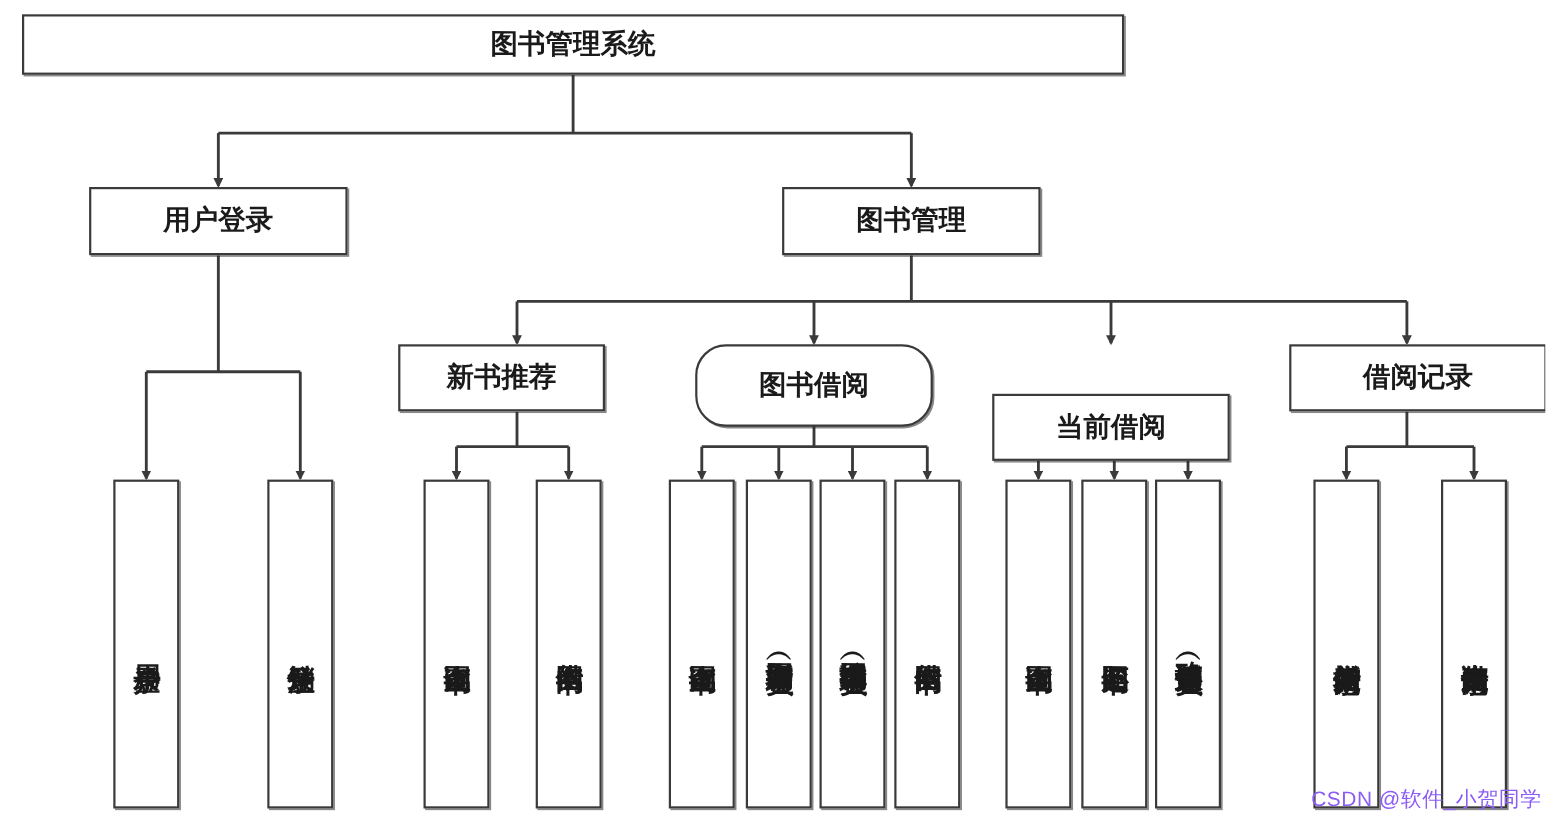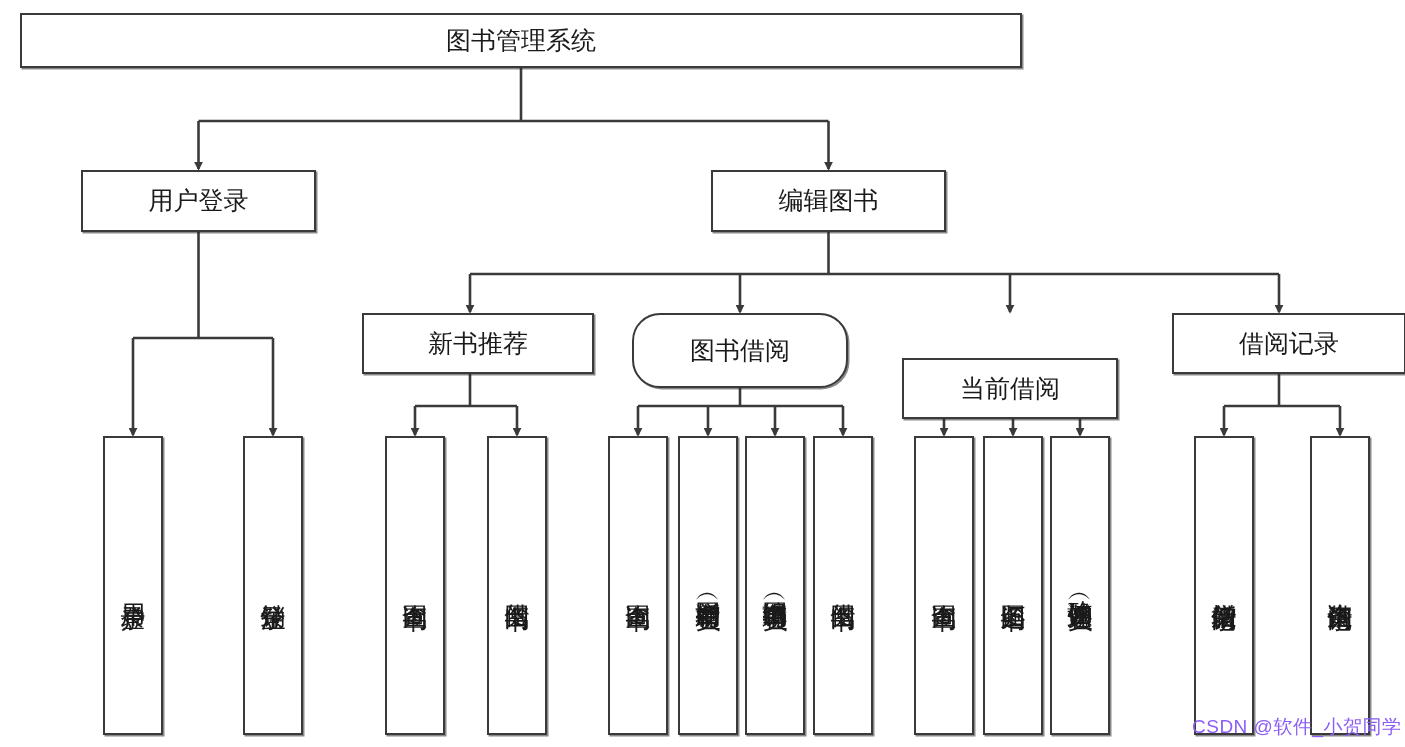--- a/index.html
+++ b/index.html
@@ -35,20 +35,21 @@
     display: flex;
     align-items: center;
     justify-content: center;
     color: #1a1a1a;
   }
   .node-label {
     display: block;
     text-align: center;
     line-height: 1.18;
     white-space: nowrap;
+    font-weight: bold;
   }
   
   .node.horiz .node-label {
     font-size: 25px;
   }
   .node.root .node-label {
     font-size: 25px;
   }
   
   .node.vert {
@@ -125,23 +126,23 @@
   </svg>
 
   <div id="node-layer">
       <div class="node root horiz" style="left: 20px; top: 13px; width: 1002px; height: 55px;">
         <span class="node-label">图书管理系统</span>
       </div>
       <div class="node level1 horiz" style="left: 81px; top: 170px; width: 235px; height: 62px;">
         <span class="node-label">用户登录</span>
       </div>
       <div class="node level1 horiz" style="left: 711px; top: 170px; width: 235px; height: 62px;">
-        <span class="node-label">编辑图书</span>
+        <span class="node-label">图书管理</span>
       </div>
-      <div class="node level2 horiz" style="left: 362px; top: 313px; width: 232px; height: 61px;">
+      <div class="node level2 horiz" style="left: 362px; top: 313px; width: 188px; height: 61px;">
         <span class="node-label">新书推荐</span>
       </div>
       <div class="node level2 horiz" style="left: 632px; top: 313px; width: 216px; height: 75px; border-radius: 28px;">
         <span class="node-label">图书借阅</span>
       </div>
       <div class="node level2 horiz" style="left: 902px; top: 313px; width: 216px; height: 61px; margin-top: 45px;">
         <span class="node-label">当前借阅</span>
       </div>
       <div class="node level2 horiz" style="left: 1172px; top: 313px; width: 234px; height: 61px;">
         <span class="node-label">借阅记录</span>

